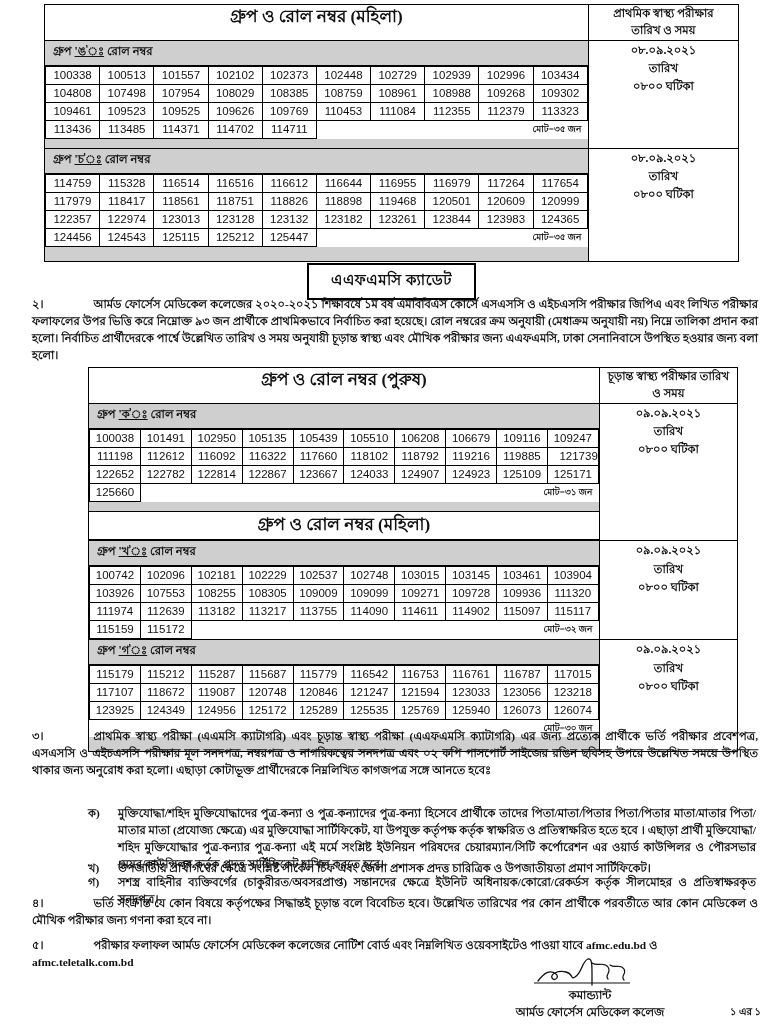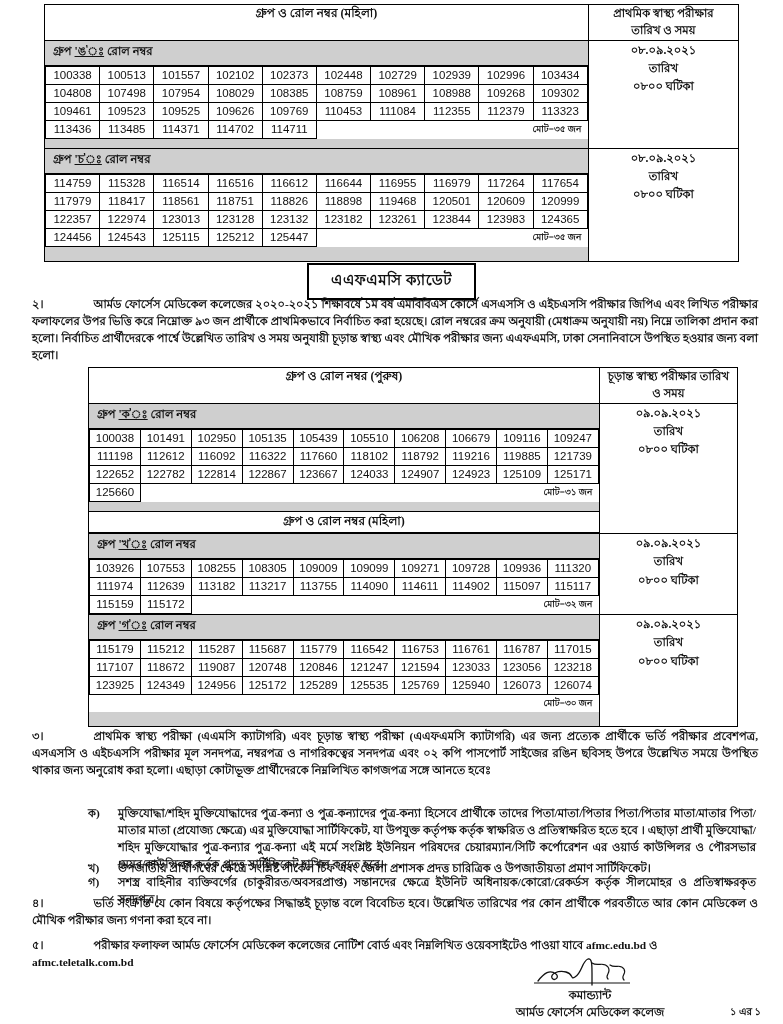--- a/index.html
+++ b/index.html
@@ -9,21 +9,21 @@
     font-family:"Liberation Serif","DejaVu Serif",serif;
     color:#111;
     overflow:hidden;
     position:relative;
   }
   .page{position:relative;width:783px;height:1024px;box-sizing:border-box;}
   .outer{border-collapse:collapse;table-layout:fixed;border:1.6px solid #000;}
   .outer > tbody > tr > td{border:1.4px solid #000;vertical-align:top;padding:0;}
 
   .hdr-title{
-    text-align:center;font-weight:bold;font-size:12px;line-height:1.45;
+    text-align:center;font-weight:bold;font-size:17px;line-height:1.45;
     padding:5px 2px 6px 2px;
   }
   .hdr-date{
     text-align:center;font-weight:bold;font-size:11.5px;line-height:1.5;
     padding:5px 3px 7px 3px;
   }
   .grouphdr{
     background:#cfcfcf;
     font-weight:bold;font-size:11.5px;
     padding:2px 0 3px 8px;
@@ -296,21 +296,21 @@
                   <tr>
                     <td style="width: 10%;">111198</td>
                     <td style="width: 10%;">112612</td>
                     <td style="width: 10%;">116092</td>
                     <td style="width: 10%;">116322</td>
                     <td style="width: 10%;">117660</td>
                     <td style="width: 10%;">118102</td>
                     <td style="width: 10%;">118792</td>
                     <td style="width: 10%;">119216</td>
                     <td style="width: 10%;">119885</td>
-                    <td style="width: 10%;">121739</td>
+                    <td style="width: 10%; text-align: right;">121739</td>
                   </tr>
                   <tr>
                     <td style="width: 10%;">122652</td>
                     <td style="width: 10%;">122782</td>
                     <td style="width: 10%;">122814</td>
                     <td style="width: 10%;">122867</td>
                     <td style="width: 10%;">123667</td>
                     <td style="width: 10%;">124033</td>
                     <td style="width: 10%;">124907</td>
                     <td style="width: 10%;">124923</td>
@@ -335,20 +335,32 @@
       </tr>
       <tr>
         <td>
           <div class="grouphdr">
             <span class="lbl">গ্রুপ </span><span class="sub">'খ'ঃ</span><span class="lbl"> রোল নম্বর</span>
           </div>
           <div>
             <table class="grid">
                 <tbody>
                   <tr>
+                    <td style="width: 10%;">100742</td>
+                    <td style="width: 10%;">102096</td>
+                    <td style="width: 10%;">102181</td>
+                    <td style="width: 10%;">102229</td>
+                    <td style="width: 10%;">102537</td>
+                    <td style="width: 10%;">102748</td>
+                    <td style="width: 10%;">103015</td>
+                    <td style="width: 10%;">103145</td>
+                    <td style="width: 10%;">103461</td>
+                    <td style="width: 10%;">103904</td>
+                  </tr>
+                  <tr>
                     <td style="width: 10%;">103926</td>
                     <td style="width: 10%;">107553</td>
                     <td style="width: 10%;">108255</td>
                     <td style="width: 10%;">108305</td>
                     <td style="width: 10%;">109009</td>
                     <td style="width: 10%;">109099</td>
                     <td style="width: 10%;">109271</td>
                     <td style="width: 10%;">109728</td>
                     <td style="width: 10%;">109936</td>
                     <td style="width: 10%;">111320</td>

